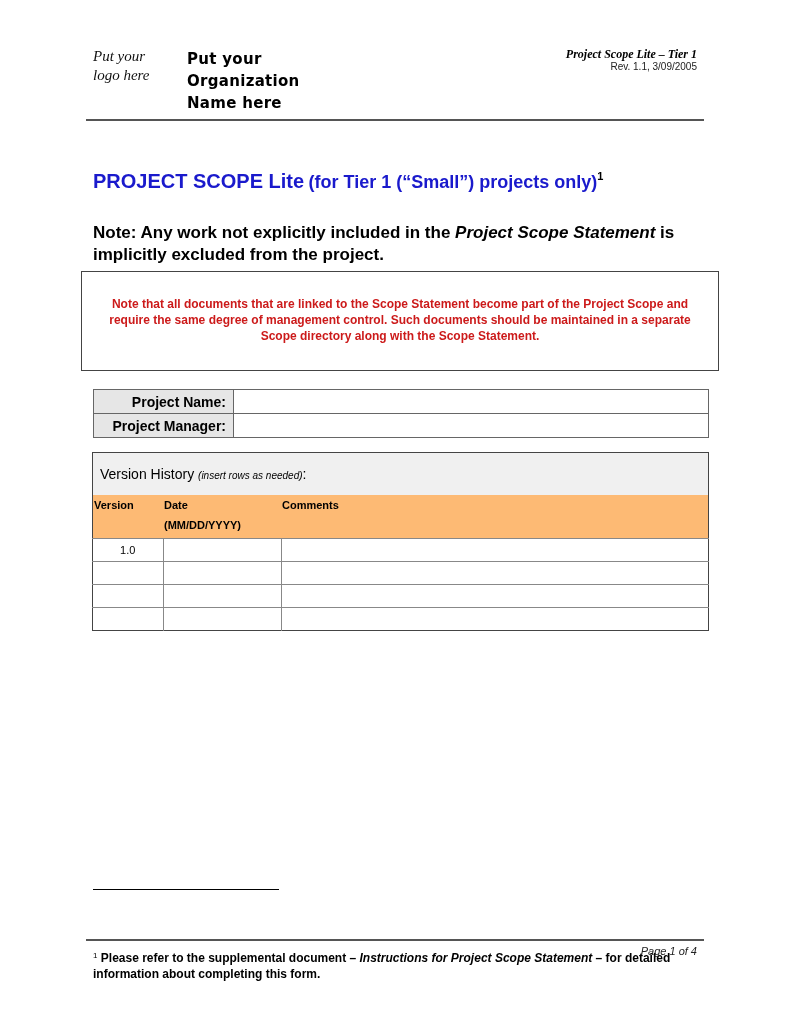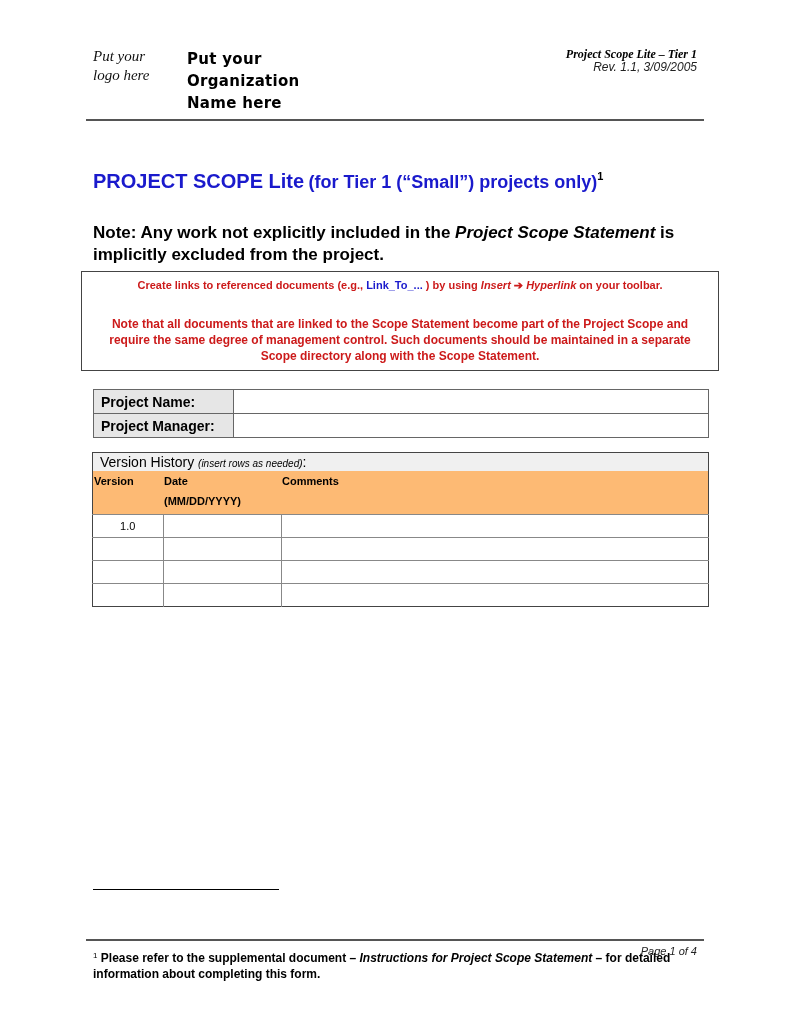--- a/index.html
+++ b/index.html
@@ -2,40 +2,40 @@
 <html><head>
 <meta charset="utf-8">
 <style>
   html, body { margin: 0; padding: 0; background: #ffffff; }
   body { width: 790px; height: 1022px; position: relative; font-family: "Liberation Sans", sans-serif; color: #000; overflow: hidden; }
   .abs { position: absolute; }
   .logo { left: 93px; top: 47px; font-family: "Liberation Serif", serif; font-style: italic; font-size: 15px; line-height: 19px; color: #111; }
   .org { left: 187px; top: 48px; font-family: "DejaVu Sans", sans-serif; font-weight: bold; font-size: 15px; line-height: 22px; letter-spacing: 0.3px; }
   .hdr-right { right: 93px; top: 47px; text-align: right; }
   .hdr-title { font-weight: bold; font-style: italic; font-size: 12px; line-height: 14px; font-family: Liberation Serif, serif; }
-  .hdr-rev { font-style: italic; font-size: 12px; line-height: 12px; color: #222; text-align: right; }
+  .hdr-rev { font-size: 10px; line-height: 12px; color: #222; text-align: right; }
   .rule { height: 0; border-top: 2px solid #555; }
   .title { left: 93px; top: 170px; color: #1a1acc; font-weight: bold; white-space: nowrap; }
   .title .big { font-size: 20px; }
   .title .small { font-size: 18px; }
   .title sup { font-size: 11px; color: #000; vertical-align: 8px; }
   .note { left: 93px; top: 222px; width: 620px; font-weight: bold; font-size: 17px; line-height: 22px; }
   .note i { font-style: italic; }
   .redbox { left: 81px; top: 271px; width: 638px; height: 100px; border: 1.5px solid #444; box-sizing: border-box; color: #cc1a1a; font-weight: bold; font-size: 11px; text-align: center; }
   .redbox .l1 { margin-top: 7px; }
   .redbox .blue { color: #1a1acc; }
   .redbox i { font-style: italic; }
   .redbox .l2 { margin-top: 24px; font-size: 12px; line-height: 16px; padding: 0 8px; }
   table { border-collapse: collapse; }
-  .ptable { left: 93px; top: 389px; width: 616px; }
+  .ptable { left: 93px; top: 389px; width: 616px; text-align: right; }
   .ptable td { border: 1px solid #666; height: 23px; padding: 0 7px; font-weight: bold; font-size: 14px; }
   .ptable td.lbl { background: #e6e6e6; width: 125px; }
   .vtable { left: 92px; top: 452px; width: 617px; border: 1.5px solid #444; }
   .vtable td { font-size: 11px; }
-  .vtable .vh-title td { background: #f0f0f0; font-size: 14px; height: 18px; padding: 0 7px; }
+  .vtable .vh-title td { background: #f0f0f0; font-size: 14px; height: 18px; padding: 12px 7px; }
   .vtable .vh-title i { font-style: italic; font-size: 10px; }
   .vtable .vh-cols td { background: #fdba74; font-weight: bold; vertical-align: top; padding-top: 4px; height: 38px; }
   .vtable .vh-cols .sub { display: block; margin-top: 8px; }
   .vtable .row td { border-top: 1px solid #888; height: 20px; text-align: center; }
   .vtable .row td + td { border-left: 1px solid #888; }
   .fn-rule { left: 93px; top: 889px; width: 186px; border-top: 1px solid #000; }
   .footnote { left: 93px; top: 948px; width: 620px; font-weight: bold; font-size: 12px; line-height: 16px; }
   .footnote sup { font-size: 8px; font-weight: normal; vertical-align: 4px; }
   .footnote i { font-style: italic; }
   .pageno { right: 93px; top: 945px; font-style: italic; font-size: 11px; color: #222; }
@@ -64,23 +64,20 @@
 <div class="abs title">
   <span class="big">PROJECT SCOPE Lite</span>
   <span class="small">(for Tier 1 (“Small”) projects only)</span><sup>1</sup>
 </div>
 
 <div class="abs note">
   <span>Note:  Any work not explicitly included in the </span><i>Project Scope Statement</i><span> is implicitly excluded from the project.</span>
 </div>
 
 <div class="abs redbox">
-  <div class="l1">
-    <span>Create links to referenced documents (e.g., </span><span class="blue">Link_To_...</span><span> ) by using </span><i>Insert</i><span> ➔ </span><i>Hyperlink</i><span> on your toolbar.</span>
-  </div>
   <div class="l2">Note that all documents that are linked to the Scope Statement become part of the Project Scope and require the same degree of management control.  Such documents should be maintained in a separate Scope directory along with the Scope Statement.</div>
 </div>
 
 <table class="abs ptable">
   <tbody>
       <tr>
     <td class="lbl">Project Name:</td>
     <td></td>
   </tr>
   <tr>

